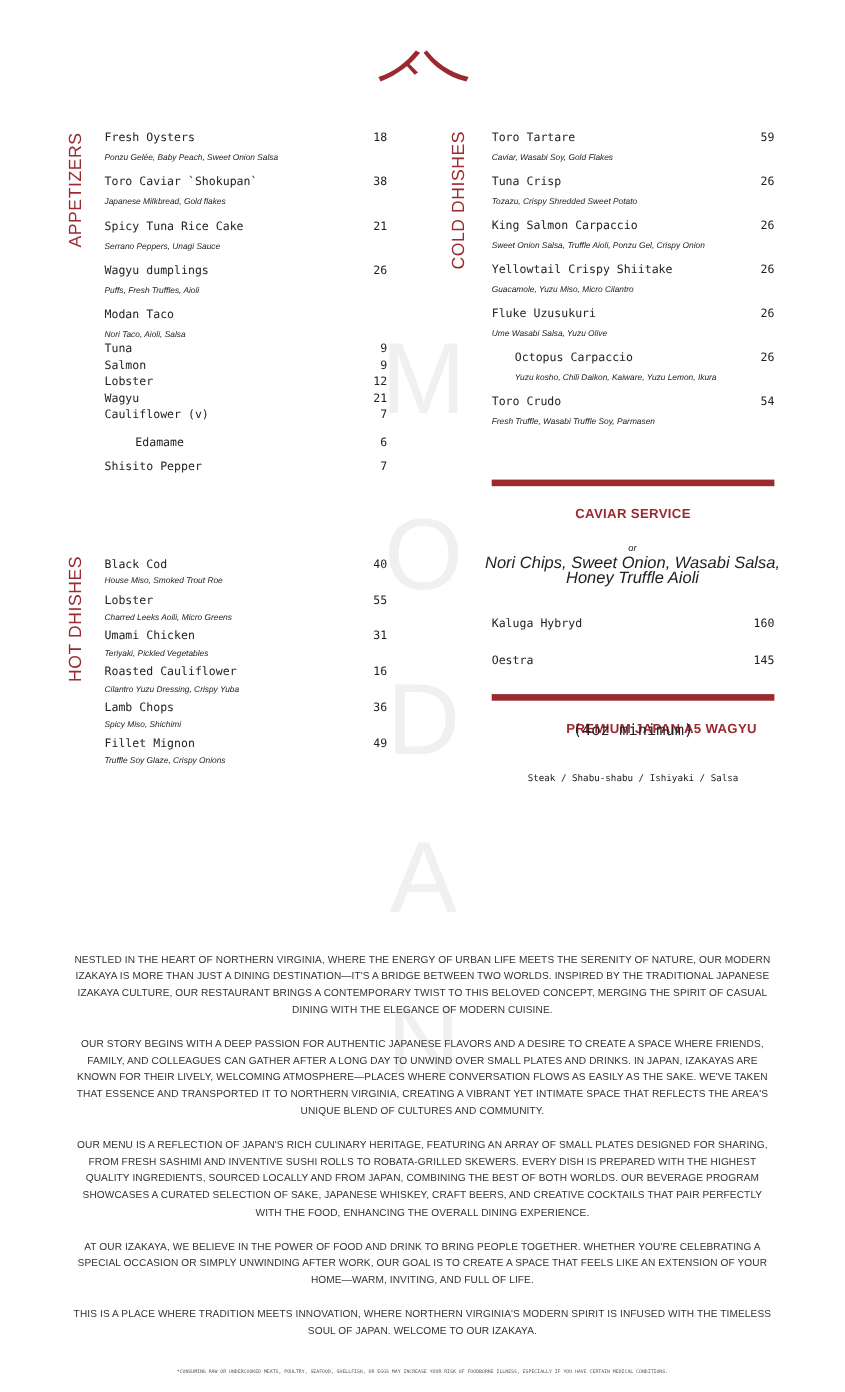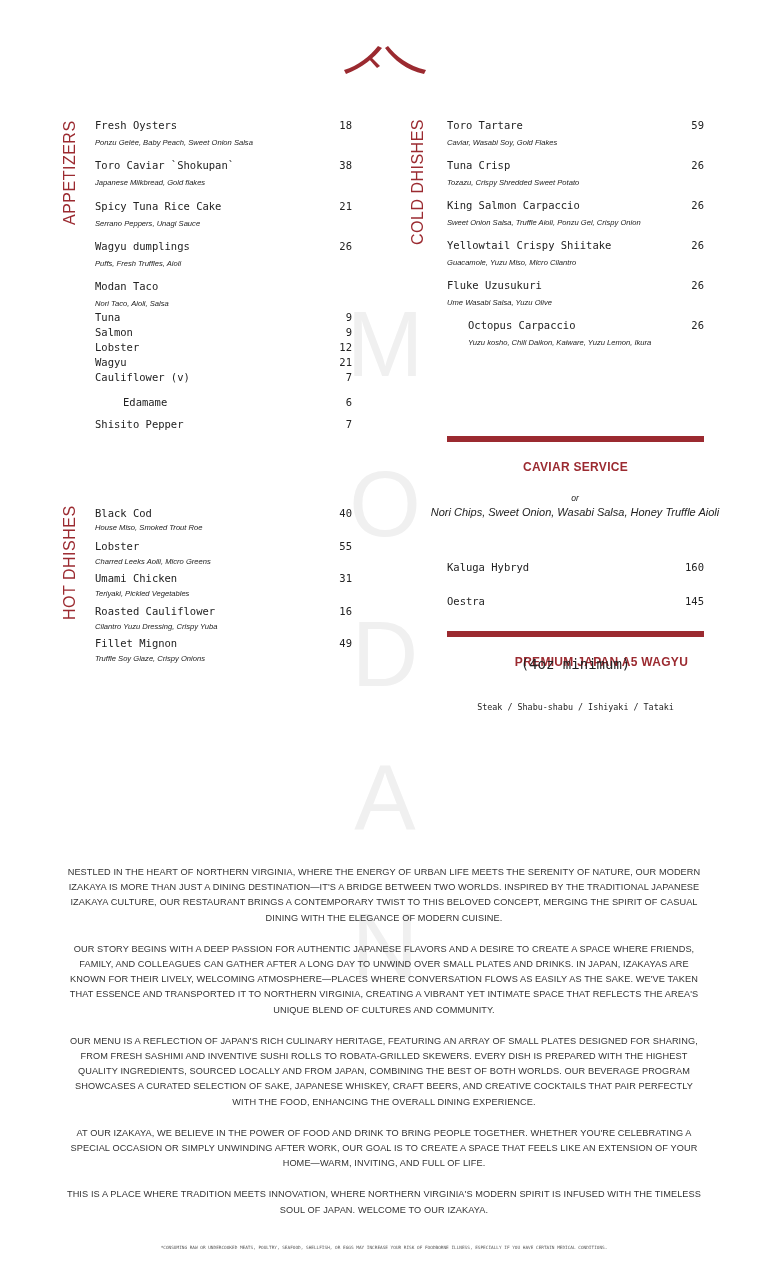--- a/index.html
+++ b/index.html
@@ -155,43 +155,50 @@
       </div>
     <div class="item-desc">Ume Wasabi Salsa, Yuzu Olive</div>
   </div>
   <div class="item" style="height:40px;margin-left:21px;">
     <div class="item-row">
         <span>Octopus Carpaccio</span>
         <span>26</span>
       </div>
     <div class="item-desc">Yuzu kosho, Chili Daikon, Kaiware, Yuzu Lemon, Ikura</div>
   </div>
+  <div class="item" style="height:40px;">
+    <div class="item-row">
+        <span>Toro Crudo</span>
+        <span>54</span>
+      </div>
+    <div class="item-desc">Fresh Truffle, Wasabi Truffle Soy, Parmasen</div>
+  </div>
 </div>
 
 <div class="bar" style="left:447px; top:436px; width:257px;"></div>
 <div class="sec-title" style="left:447px; top:460px; width:257px;">CAVIAR SERVICE</div>
 <div class="center-note" style="left:430px; top:491px; width:290px;">
   <div class="sans" style="font-style:italic; font-size:8.6px; line-height:14px;">or</div>
-  <div class="sans" style="font-style:italic; font-size:11px; line-height:14px;">Nori Chips, Sweet Onion, Wasabi Salsa, Honey Truffle Aioli</div>
+  <div class="sans" style="font-style:italic; font-size:15px; line-height:14px;">Nori Chips, Sweet Onion, Wasabi Salsa, Honey Truffle Aioli</div>
 </div>
 <div class="col" style="left:447px; top:560px; width:257px;">
   <div class="item-row">
       <span>Kaluga Hybryd</span>
       <span>160</span>
     </div>
   <div class="item-row" style="margin-top:20px;">
       <span>Oestra</span>
       <span>145</span>
     </div>
 </div>
 
 <div class="bar" style="left:447px; top:631px; width:257px;"></div>
 <div class="sec-title" style="left:473px; top:655px; width:257px;">PREMIUM JAPAN A5 WAGYU</div>
 <div class="center-note mono" style="left:447px; top:656px; width:257px; font-size:14px; color:#222;">(4oz minimum)</div>
-<div class="center-note mono" style="left:447px; top:702px; width:257px; font-size:8.4px; color:#222;">Steak / Shabu-shabu / Ishiyaki / Tataki</div>
+<div class="center-note mono" style="left:447px; top:702px; width:257px; font-size:8.4px; color:#222;">Steak / Shabu-shabu / Ishiyaki / Salsa</div>
 
 <div class="col" style="left:95px; top:506px; width:257px;">
   <div class="item" style="height:33px;">
     <div class="item-row">
         <span>Black Cod</span>
         <span>40</span>
       </div>
     <div class="item-desc" style="margin-top:2px;">House Miso, Smoked Trout Roe</div>
   </div>
   <div class="item" style="height:32px;">
@@ -207,20 +214,27 @@
         <span>31</span>
       </div>
     <div class="item-desc" style="margin-top:3px;">Teriyaki, Pickled Vegetables</div>
   </div>
   <div class="item" style="height:32px;">
     <div class="item-row">
         <span>Roasted Cauliflower</span>
         <span>16</span>
       </div>
     <div class="item-desc" style="margin-top:3px;">Cilantro Yuzu Dressing, Crispy Yuba</div>
+  </div>
+  <div class="item" style="height:33px;">
+    <div class="item-row">
+        <span>Lamb Chops</span>
+        <span>36</span>
+      </div>
+    <div class="item-desc" style="margin-top:3px;">Spicy Miso, Shichimi</div>
   </div>
   <div class="item" style="height:32px;">
     <div class="item-row">
         <span>Fillet Mignon</span>
         <span>49</span>
       </div>
     <div class="item-desc" style="margin-top:3px;">Truffle Soy Glaze, Crispy Onions</div>
   </div>
 </div>
 

